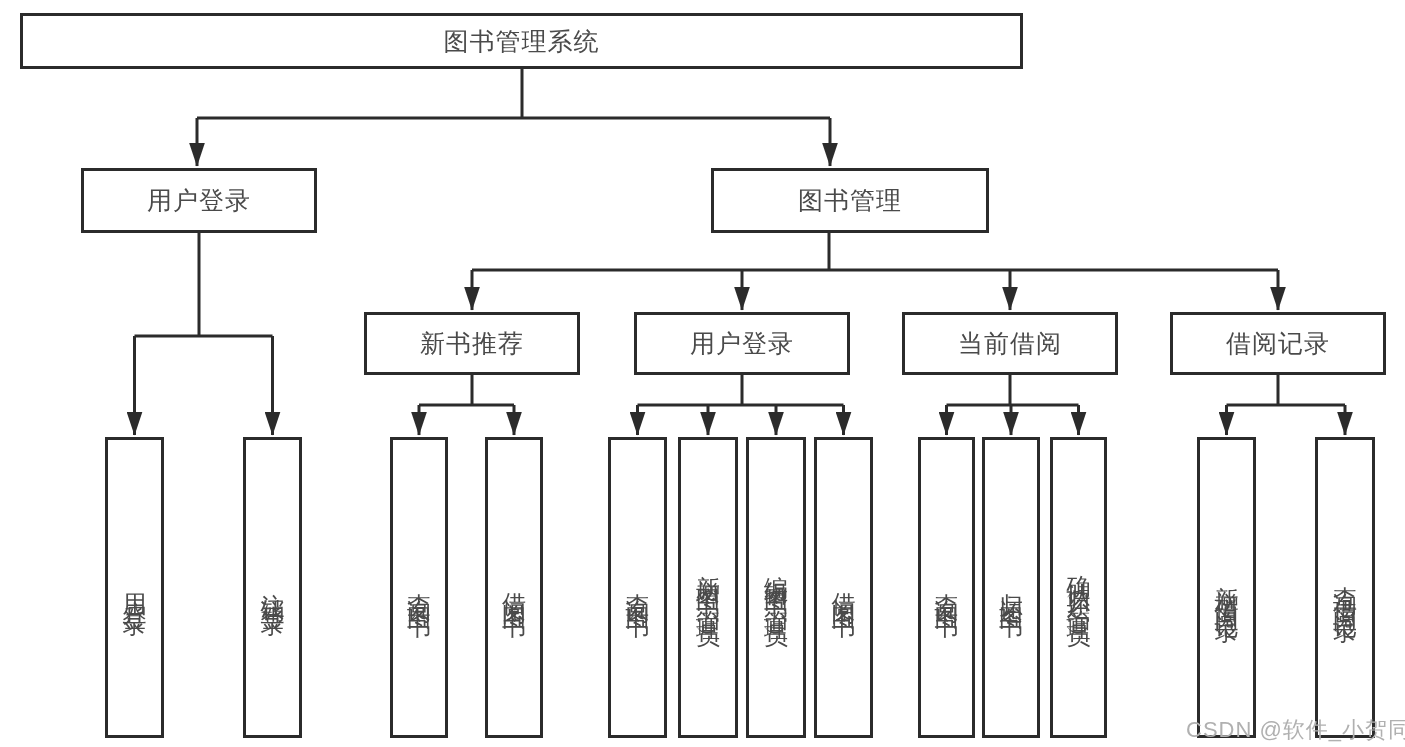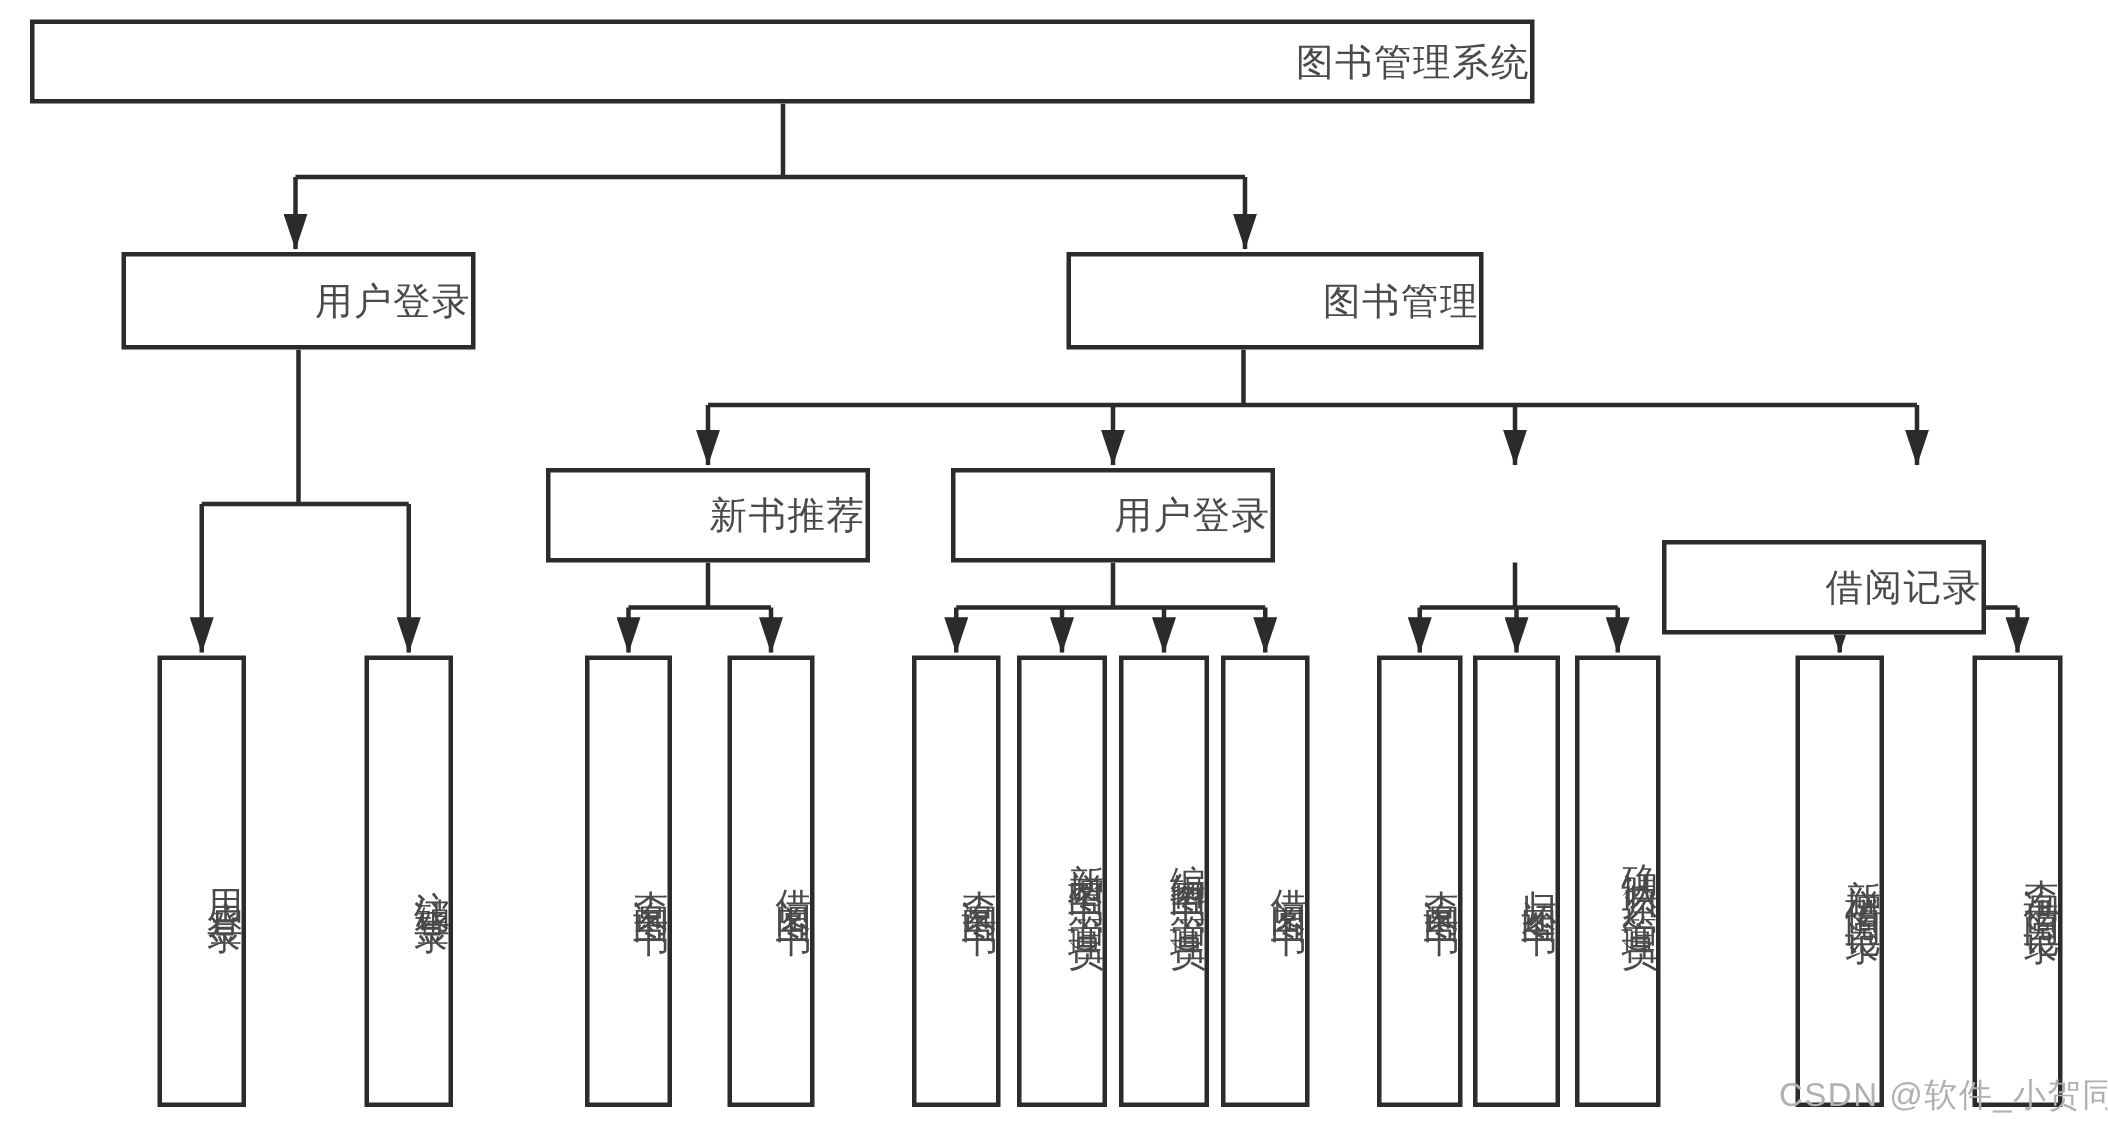--- a/index.html
+++ b/index.html
@@ -11,21 +11,21 @@
     overflow:hidden;
   }
   .connectors{position:absolute;left:0;top:0;z-index:1;}
   .node{
     position:absolute;
     box-sizing:border-box;
     border:3px solid #2b2b2b;
     background:#ffffff;
     display:flex;
     align-items:center;
-    justify-content:flex-end;
+    justify-content:center;
     z-index:2;
     color:#4a4a4a;
   }
   .node.h span{
     font-size:25px;
     letter-spacing:1px;
     white-space:nowrap;
   }
   .node.v span{
     writing-mode:vertical-rl;
@@ -36,21 +36,21 @@
   
   .n-root{left:20px;top:13px;width:1003px;height:56px;}
   
   .n-user-login{left:81px;top:168px;width:236px;height:65px;}
   .n-book-mgmt{left:711px;top:168px;width:278px;height:65px;}
   
   .lvl3{top:312px;width:216px;height:63px;}
   .n-new-book-rec{left:364px;font-family:Liberation Mono, monospace;}
   .n-book-borrow{left:634px;}
   .n-current-borrow{left:902px;}
-  .n-borrow-record{left:1108px;margin-top:48px;}
+  .n-borrow-record{left:1170px;}
   
   .leaf{top:437px;height:301px;}
   .n-leaf-user-login{left:105px;width:59px;}
   .n-leaf-logout{left:243px;width:59px;}
   .n-leaf-query-a{left:390px;width:58px;}
   .n-leaf-borrow-a{left:485px;width:58px;}
   .n-leaf-query-b{left:608px;width:59px;}
   .n-leaf-add-book{left:678px;width:60px;}
   .n-leaf-edit-book{left:746px;width:60px;}
   .n-leaf-borrow-b{left:814px;width:59px;}
@@ -127,20 +127,23 @@
   <div class="node h n-book-mgmt">
     <span>图书管理</span>
   </div>
 
   <div class="node h lvl3 n-new-book-rec">
     <span>新书推荐</span>
   </div>
   <div class="node h lvl3 n-book-borrow">
     <span>用户登录</span>
   </div>
+  <div class="node h lvl3 n-current-borrow">
+    <span>当前借阅</span>
+  </div>
   <div class="node h lvl3 n-borrow-record">
     <span>借阅记录</span>
   </div>
 
   <div class="node v leaf n-leaf-user-login">
     <span>用户登录</span>
   </div>
   <div class="node v leaf n-leaf-logout">
     <span>注销登录</span>
   </div>

